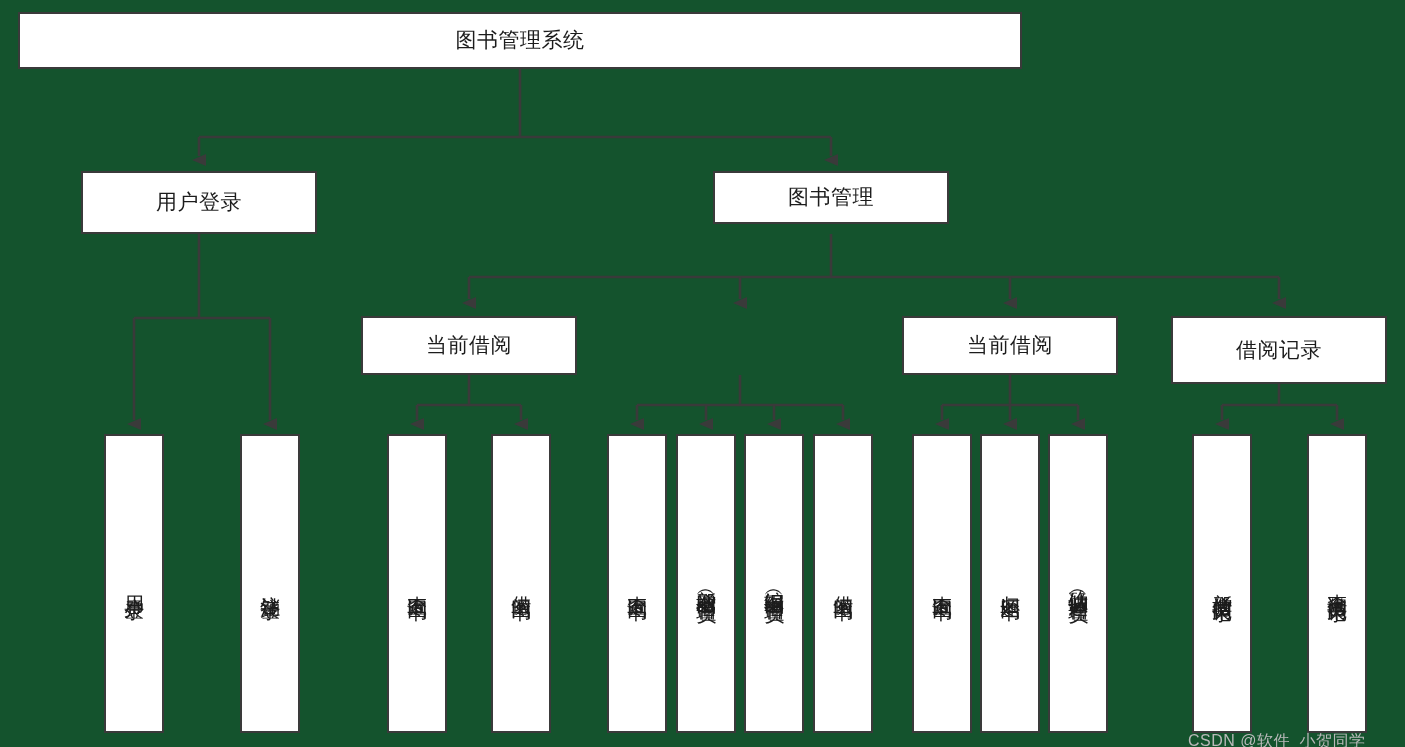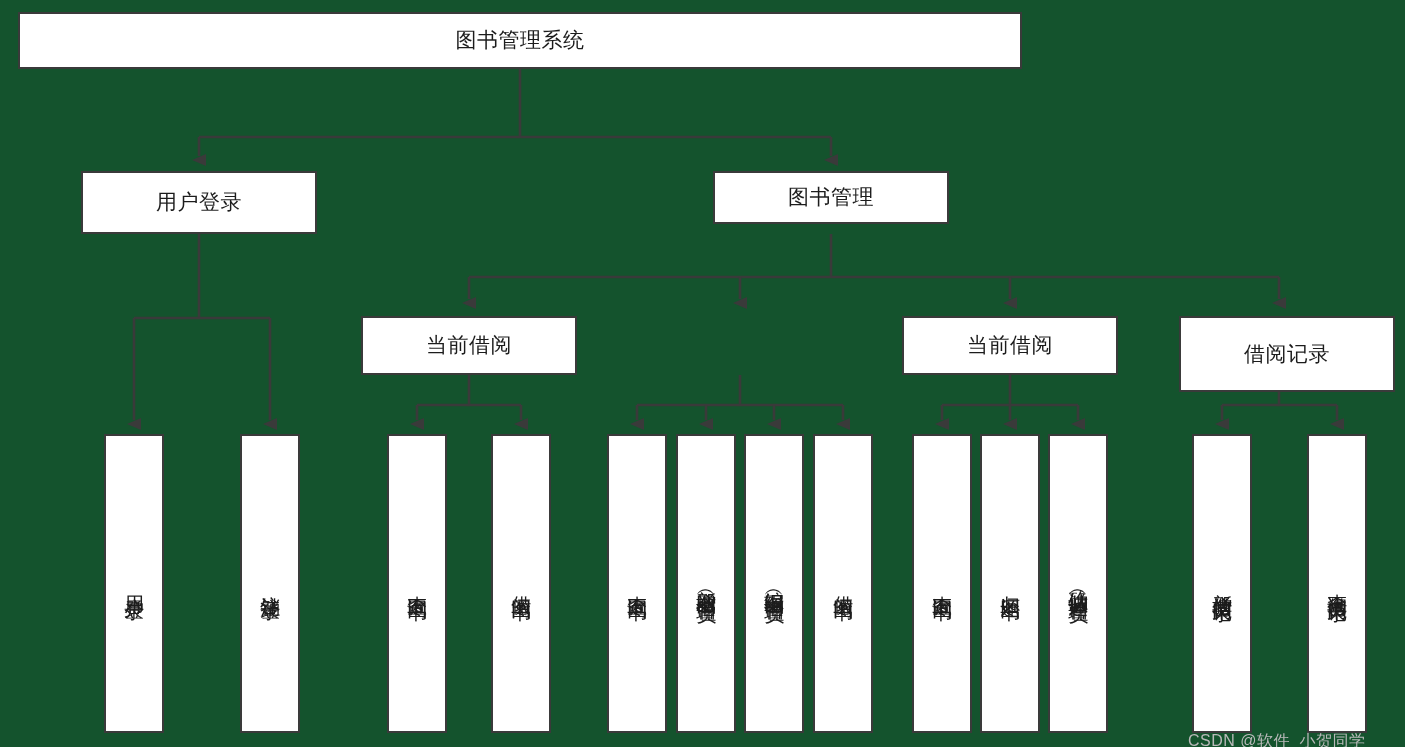--- a/index.html
+++ b/index.html
@@ -132,21 +132,21 @@
   <div class="node h" style="left:713px; top:171px; width:236px; height:53px;">
     <span>图书管理</span>
   </div>
 
   <div class="node h" style="left:361px; top:316px; width:216px; height:59px;">
     <span>当前借阅</span>
   </div>
   <div class="node h" style="left:902px; top:316px; width:216px; height:59px;">
     <span>当前借阅</span>
   </div>
-  <div class="node h" style="left:1171px; top:316px; width:216px; height:76px;margin-left:8px;">
+  <div class="node h" style="left:1171px; top:316px; width:216px; height:68px;">
     <span>借阅记录</span>
   </div>
 
   <div class="node v" style="left:104px; top:434px; width:60px; height:299px;">
     <span class="vtext">用户登录</span>
   </div>
   <div class="node v" style="left:240px; top:434px; width:60px; height:299px;">
     <span class="vtext">注销登录</span>
   </div>
 

